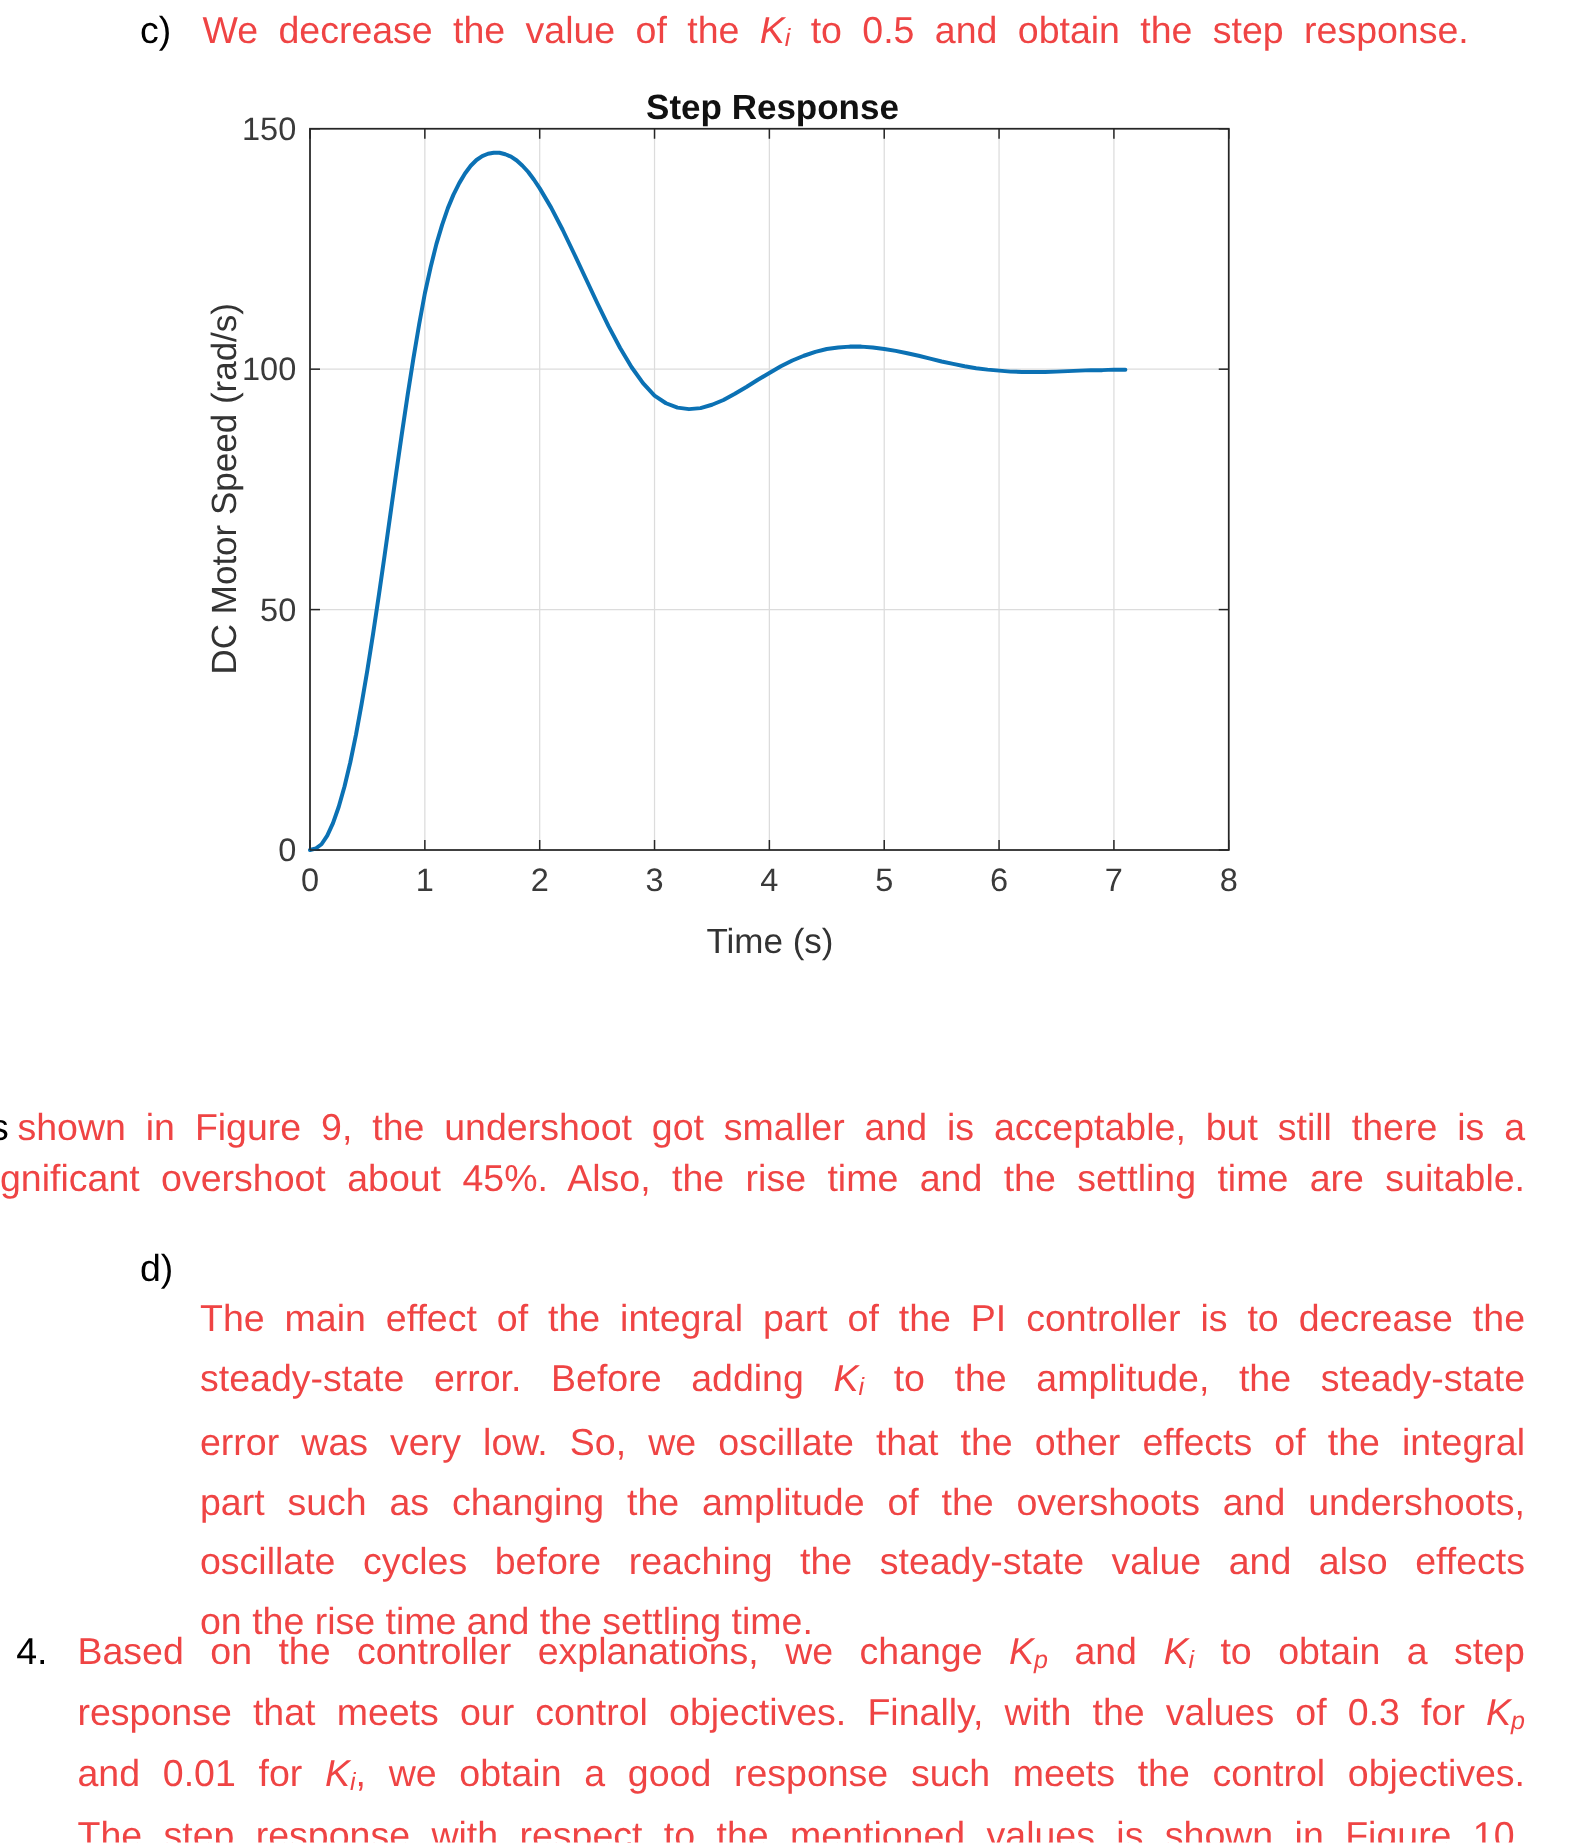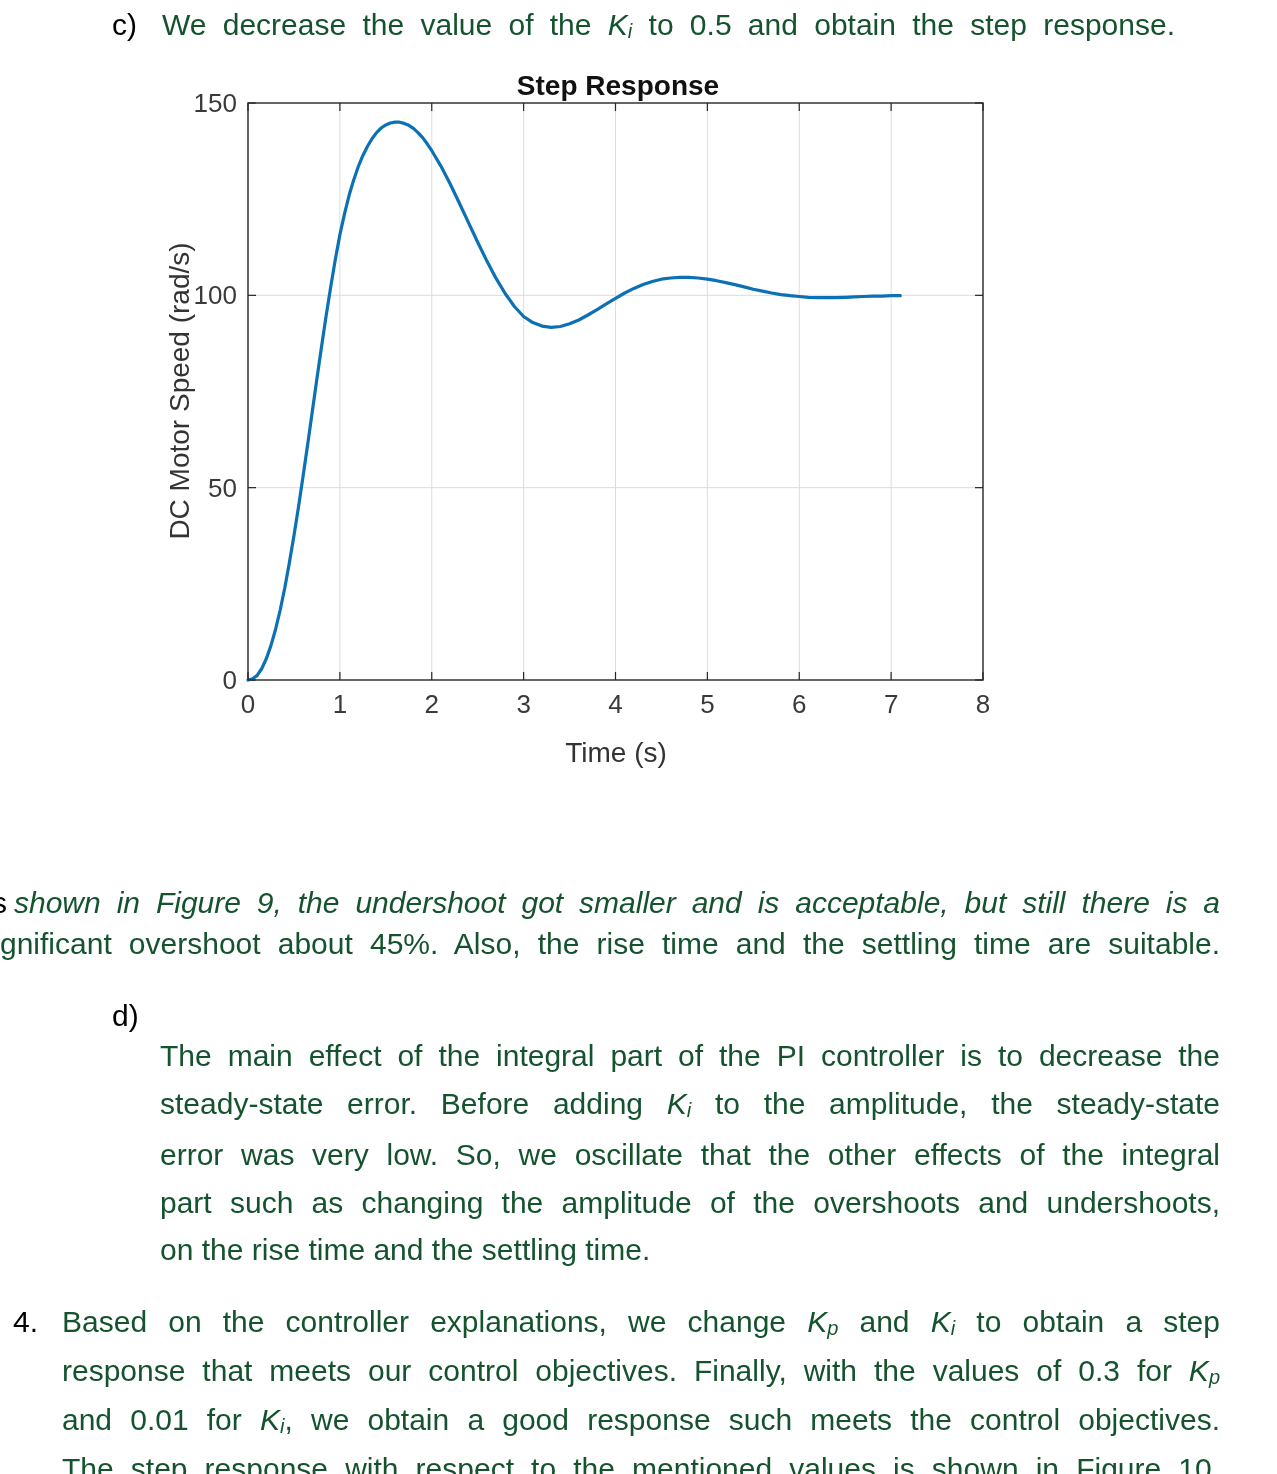--- a/index.html
+++ b/index.html
@@ -6,21 +6,21 @@
   html, body { background: #ffffff; }
   body {
     position: relative;
     width: 1277px;
     height: 1474px;
     overflow: hidden;
     font-family: "Liberation Sans", "DejaVu Sans", sans-serif;
     color: #000000;
   }
   .abs { position: absolute; }
-  .body-text { font-size: 30px; color: #14532d; }
+  .body-text { font-size: 30px; color: #ef4444; }
   .para-line { font-size: 30px; text-align: justify; }
   .jall { text-align-last: justify; }
   .list-label { font-size: 30px; }
 
   
   #item-c-label { left: 112px; top: 4px; line-height: 42px; }
   #item-c-text  { left: 162px; top: 4px; width: 1013px; }
   #item-c-text .para-line { line-height: 42px; }
 
   
@@ -29,21 +29,21 @@
   #chart-svg .c-axlabel { font-family: "Liberation Sans", sans-serif; font-size: 28px; fill: #333333; }
   #chart-svg .c-ticklab { font-family: "Liberation Sans", sans-serif; font-size: 26px; fill: #3a3a3a; }
   #chart-svg .c-grid    { stroke: #dcdcdc; stroke-width: 1; }
   #chart-svg .c-tick    { stroke: #262626; stroke-width: 1.2; }
   #chart-svg .c-box     { fill: none; stroke: #262626; stroke-width: 1.4; }
   #chart-svg .c-curve   { fill: none; stroke-width: 3.2; stroke-linejoin: round; stroke-linecap: round; }
 
   
   #cropped-para { left: 0; top: 882px; width: 1220px; }
   #cropped-para .para-line { line-height: 41px; }
-  #cropped-para .indent-first { padding-left: 14px; font-style: italic; }
+  #cropped-para .indent-first { padding-left: 14px; }
   #frag-clip { left: 0; top: 882px; width: 9px; height: 40px; overflow: hidden; font-size: 30px; line-height: 41px; }
   #frag-clip span { display: inline-block; margin-left: -8px; }
 
   
   #item-d-label { left: 112px; top: 992px; line-height: 47.5px; }
   #item-d-text  { left: 160px; top: 992px; width: 1060px; margin-top: 40px; }
   #item-d-text .para-line { line-height: 47.5px; }
 
   
   #item-4-label { left: 13px; top: 1299px; line-height: 45px; }
@@ -128,20 +128,21 @@
   <div class="para-line jall indent-first">shown in Figure 9, the undershoot got smaller and is acceptable, but still there is a</div>
   <div class="para-line jall">gnificant overshoot about 45%. Also, the rise time and the settling time are suitable.</div>
 </div>
 
 <span id="item-d-label" class="abs list-label">d)</span>
 <div id="item-d-text" class="abs body-text">
   <div class="para-line jall"><span>The main effect of the integral part of the PI controller is to decrease the</span></div>
   <div class="para-line jall"><span>steady-state error. Before adding </span><span class="var-k">K</span><span class="var-sub">i</span><span> to the amplitude, the steady-state</span></div>
   <div class="para-line jall"><span>error was very low. So, we oscillate that the other effects of the integral</span></div>
   <div class="para-line jall"><span>part such as changing the amplitude of the overshoots and undershoots,</span></div>
+  <div class="para-line jall"><span>oscillate cycles before reaching the steady-state value and also effects</span></div>
   <div class="para-line"><span>on the rise time and the settling time.</span></div>
 </div>
 
 <span id="item-4-label" class="abs list-label">4.</span>
 <div id="item-4-text" class="abs body-text">
   <div class="para-line jall"><span>Based on the controller explanations, we change </span><span class="var-k">K</span><span class="var-sub">p</span><span> and </span><span class="var-k">K</span><span class="var-sub">i</span><span> to obtain a step</span></div>
   <div class="para-line jall"><span>response that meets our control objectives. Finally, with the values of 0.3 for </span><span class="var-k">K</span><span class="var-sub">p</span></div>
   <div class="para-line jall"><span>and 0.01 for </span><span class="var-k">K</span><span class="var-sub">i</span><span>, we obtain a good response such meets the control objectives.</span></div>
   <div class="para-line jall"><span>The step response with respect to the mentioned values is shown in Figure 10.</span></div>
 </div>

